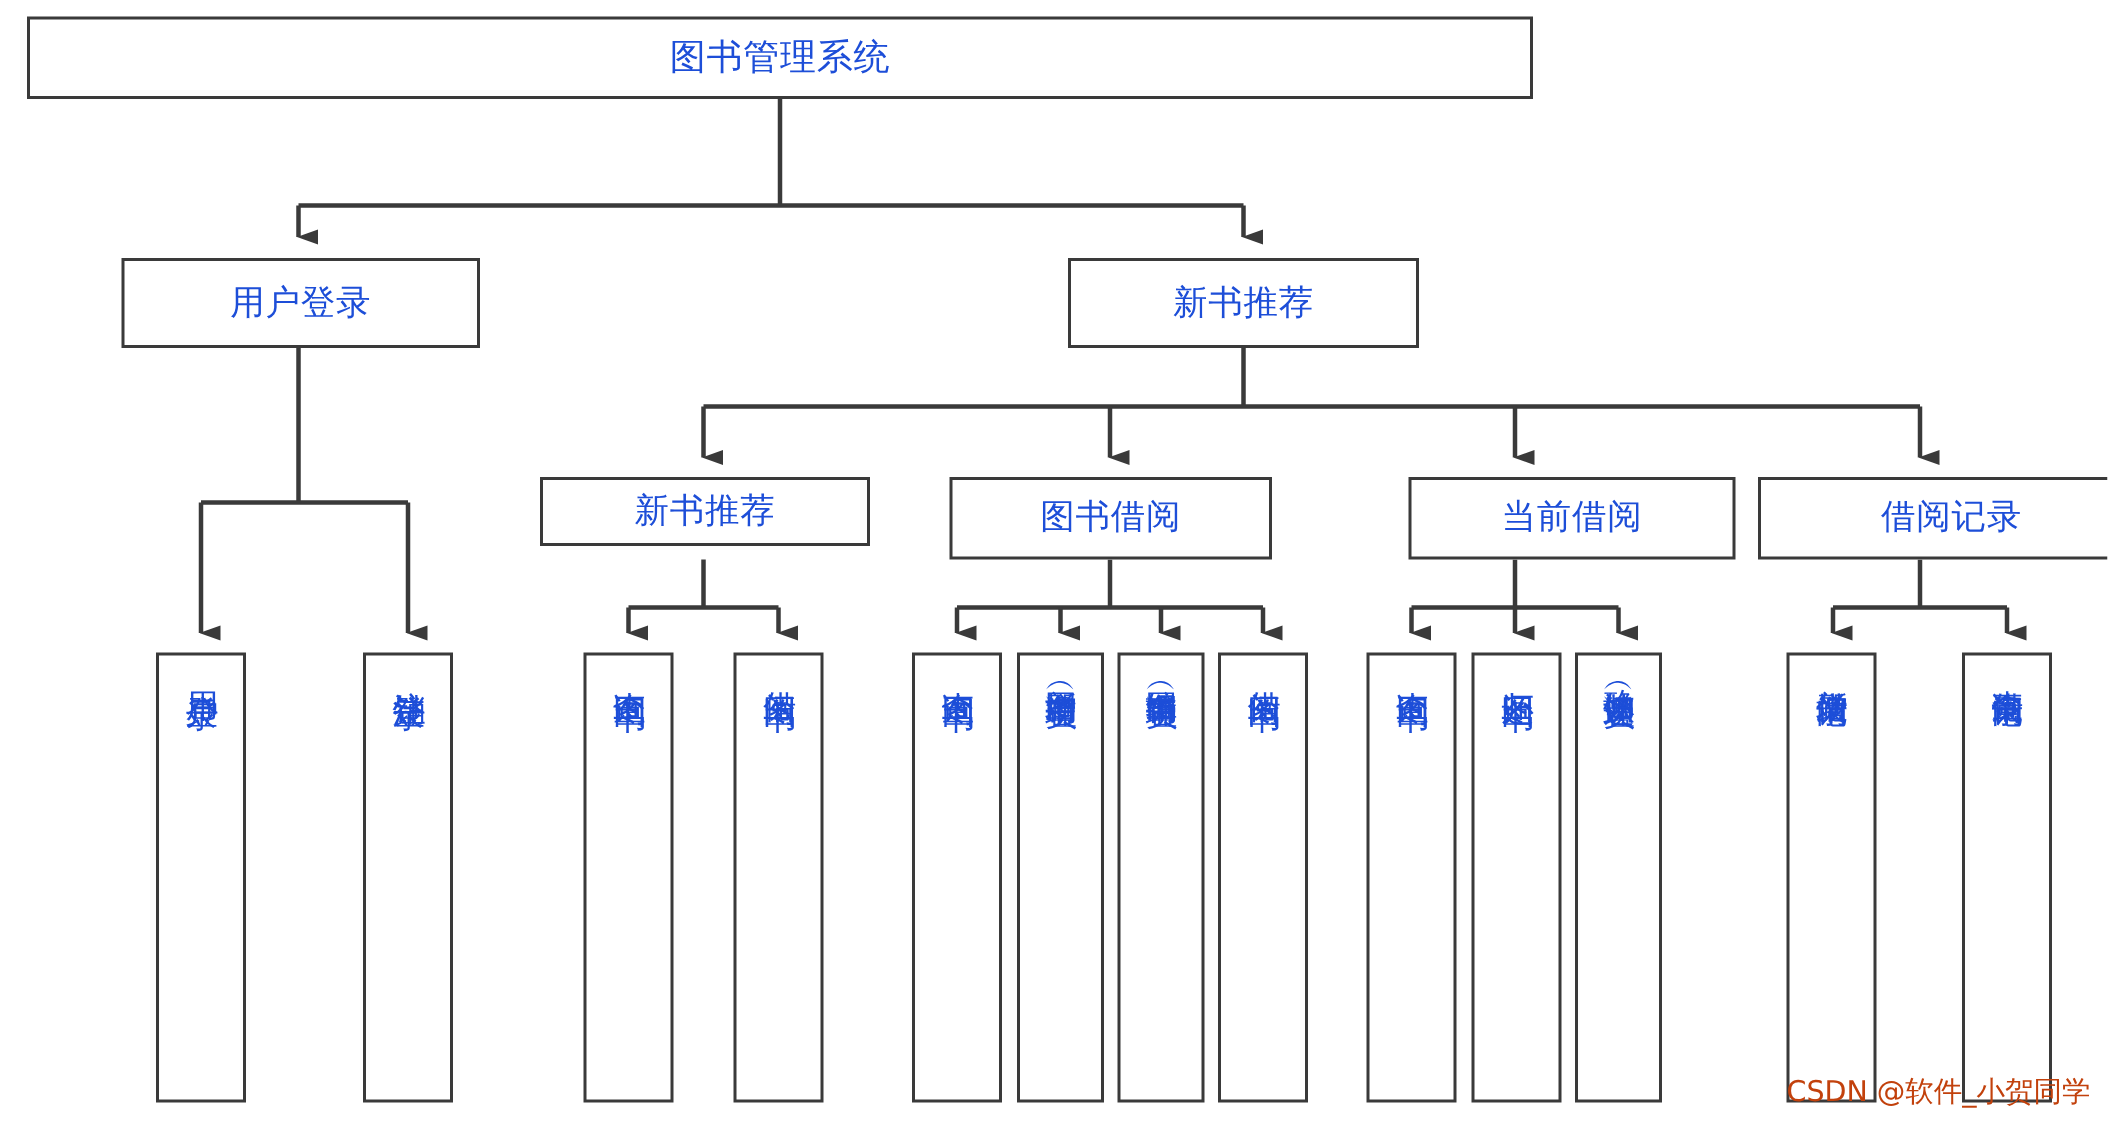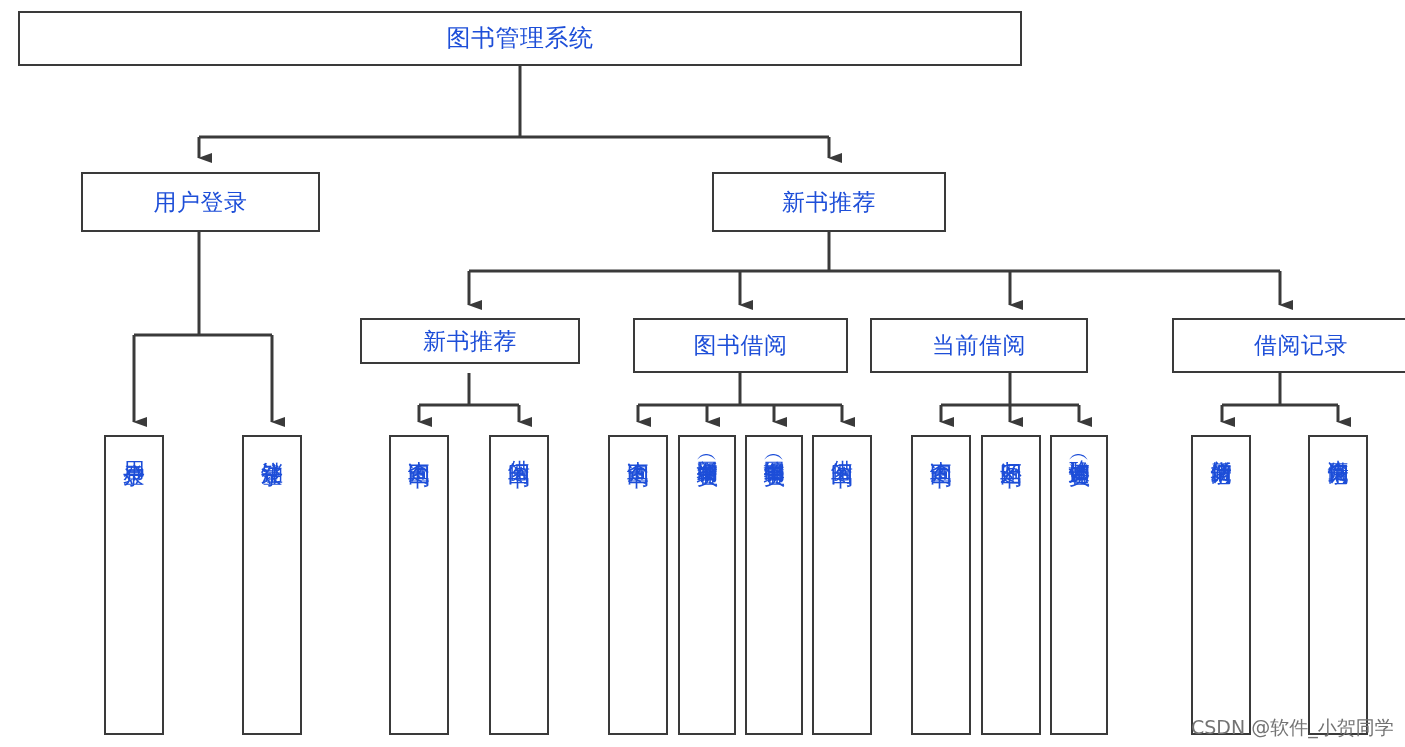--- a/index.html
+++ b/index.html
@@ -60,21 +60,21 @@
     line-height: 1.08;
     letter-spacing: 2px;
     white-space: nowrap;
   }
   .node.vert.tall .label {
     font-size: 21px;
     letter-spacing: 1px;
   }
   .watermark {
     position: absolute;
-    color: #737373;
+    color: #c2410c;
     font-size: 19px;
     white-space: nowrap;
     font-family: "DejaVu Sans", "Liberation Sans", sans-serif;
     text-align: right;
   }
 </style>
 </head>
 <body>
 
 <div id="canvas">
@@ -145,21 +145,21 @@
   </div>
 
   <div class="node horiz" style="left:360px; top:318px; width:220px; height:46px;">
     <span class="label">新书推荐</span>
   </div>
 
   <div class="node horiz" style="left:633px; top:318px; width:215px; height:55px;">
     <span class="label">图书借阅</span>
   </div>
 
-  <div class="node horiz" style="left:870px; top:318px; width:218px; height:55px;">
+  <div class="node horiz" style="left:939px; top:318px; width:218px; height:55px;">
     <span class="label">当前借阅</span>
   </div>
 
   <div class="node horiz" style="left:1172px; top:318px; width:258px; height:55px;">
     <span class="label">借阅记录</span>
   </div>
 
   <div class="node vert" style="left:104px; top:435px; width:60px; height:300px;">
     <span class="label">用户登录</span>
   </div>

